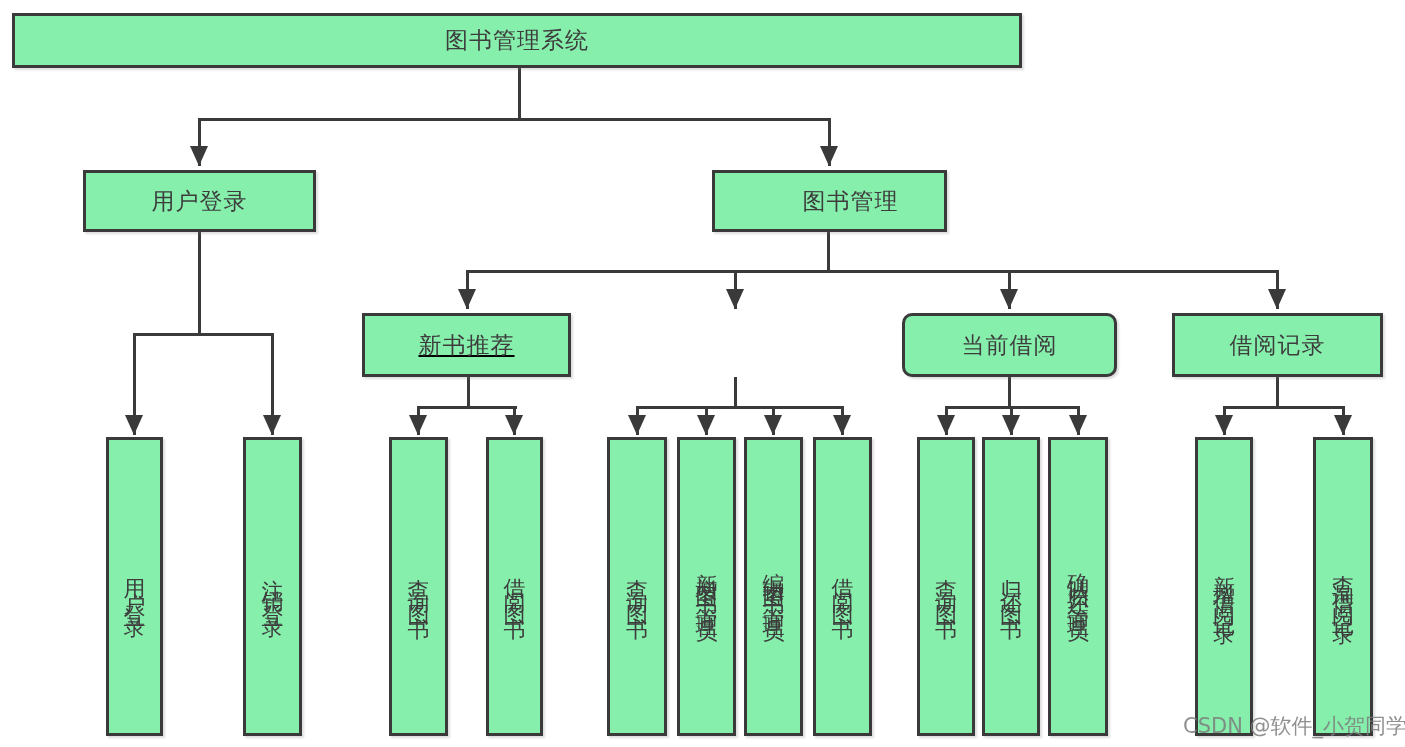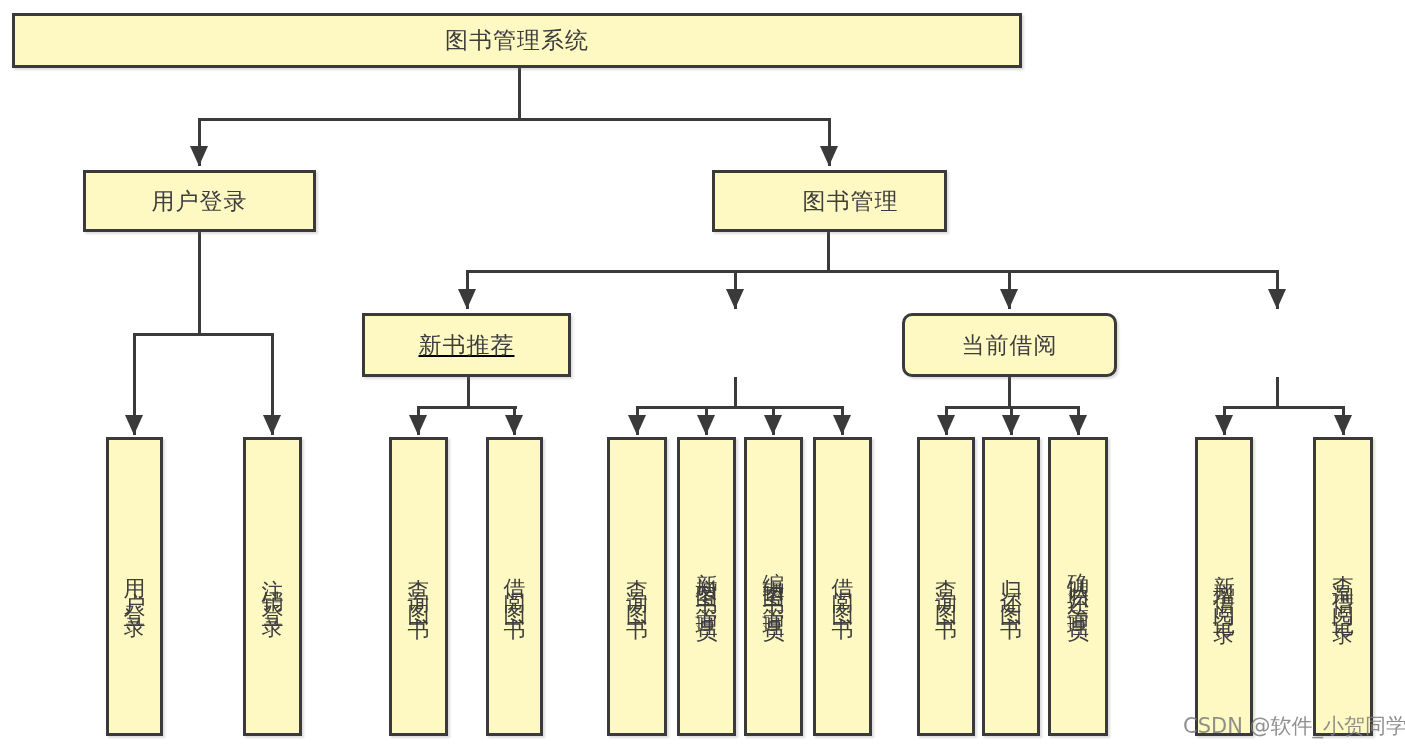--- a/index.html
+++ b/index.html
@@ -8,21 +8,21 @@
     font-family:"DejaVu Sans","Liberation Sans",sans-serif;overflow:hidden;
   }
   .vline{position:absolute;width:3px;background:#3a3a3a;}
   .hline{position:absolute;height:3px;background:#3a3a3a;}
   .arrow{
     position:absolute;width:0;height:0;
     border-left:9px solid transparent;border-right:9px solid transparent;
     border-top:20px solid #3a3a3a;
   }
   .box{
-    position:absolute;box-sizing:border-box;background:#fef9c3;
+    position:absolute;box-sizing:border-box;background:#86efac;
     border:3px solid #3a3a3a;display:flex;align-items:center;justify-content:center;
     box-shadow:2px 2px 2px rgba(120,120,120,0.25);
   }
   .hlabel{font-size:23px;color:#3d3d3d;letter-spacing:1px;white-space:nowrap;}
   .vbox{height:299px;}
   .vlabel{
     writing-mode:vertical-rl;text-orientation:mixed;
     font-size:22px;color:#3d3d3d;line-height:1;white-space:nowrap;
   }
   .s4{letter-spacing:13px;}
@@ -107,20 +107,23 @@
   <div class="box" style="left:712px;top:170px;width:235px;height:62px;padding-left:42px;">
     <span class="hlabel">图书管理</span>
   </div>
 
   <div class="box" style="left:362px;top:313px;width:209px;height:64px;text-decoration:underline;">
     <span class="hlabel">新书推荐</span>
   </div>
   <div class="box" style="left:902px;top:313px;width:215px;height:64px;border-radius:10px;">
     <span class="hlabel">当前借阅</span>
   </div>
+  <div class="box" style="left:1172px;top:313px;width:211px;height:64px;">
+    <span class="hlabel">借阅记录</span>
+  </div>
 
   <div class="box vbox" style="left:106px;top:437px;width:57px;">
     <span class="vlabel s4">用户登录</span>
   </div>
   <div class="box vbox" style="left:243px;top:437px;width:59px;">
     <span class="vlabel s4">注销登录</span>
   </div>
 
   <div class="box vbox" style="left:389px;top:437px;width:59px;">
     <span class="vlabel s4">查询图书</span>

